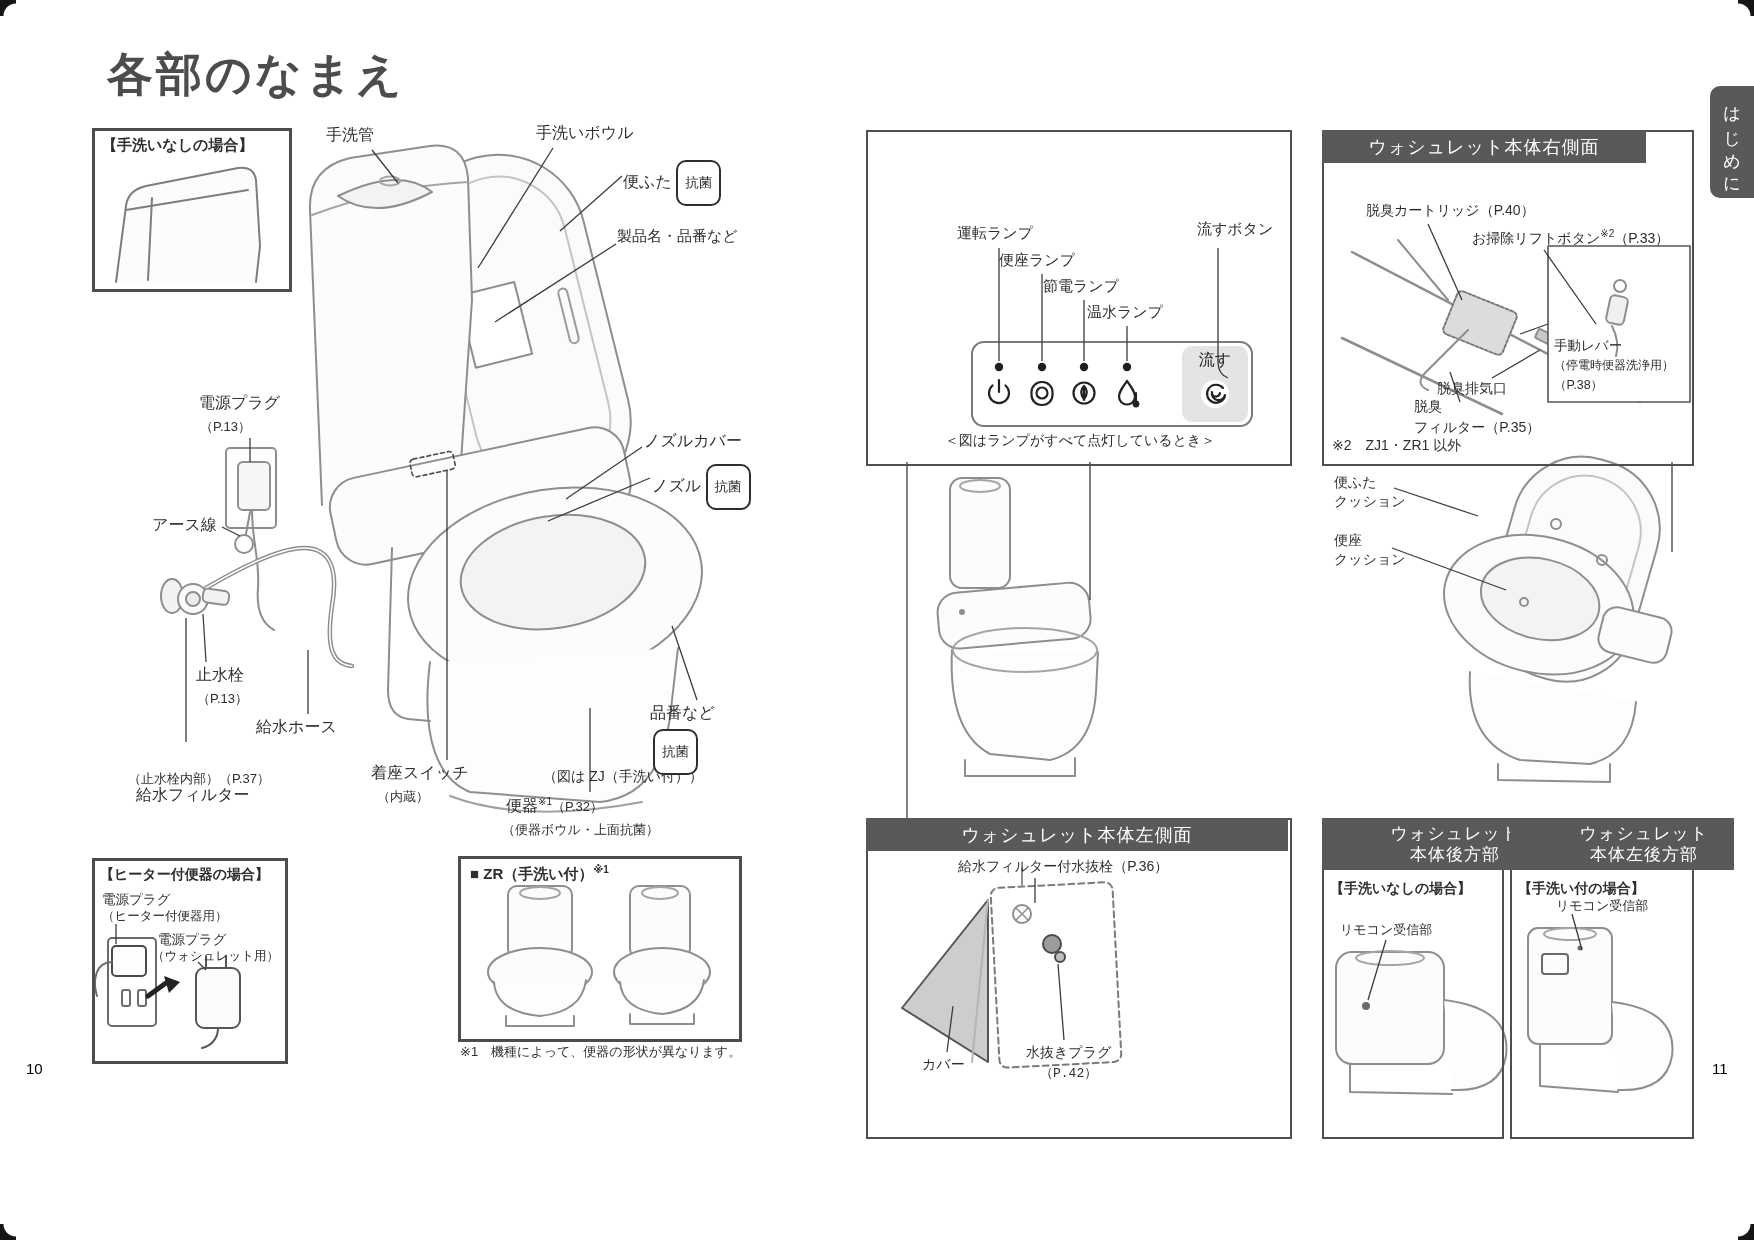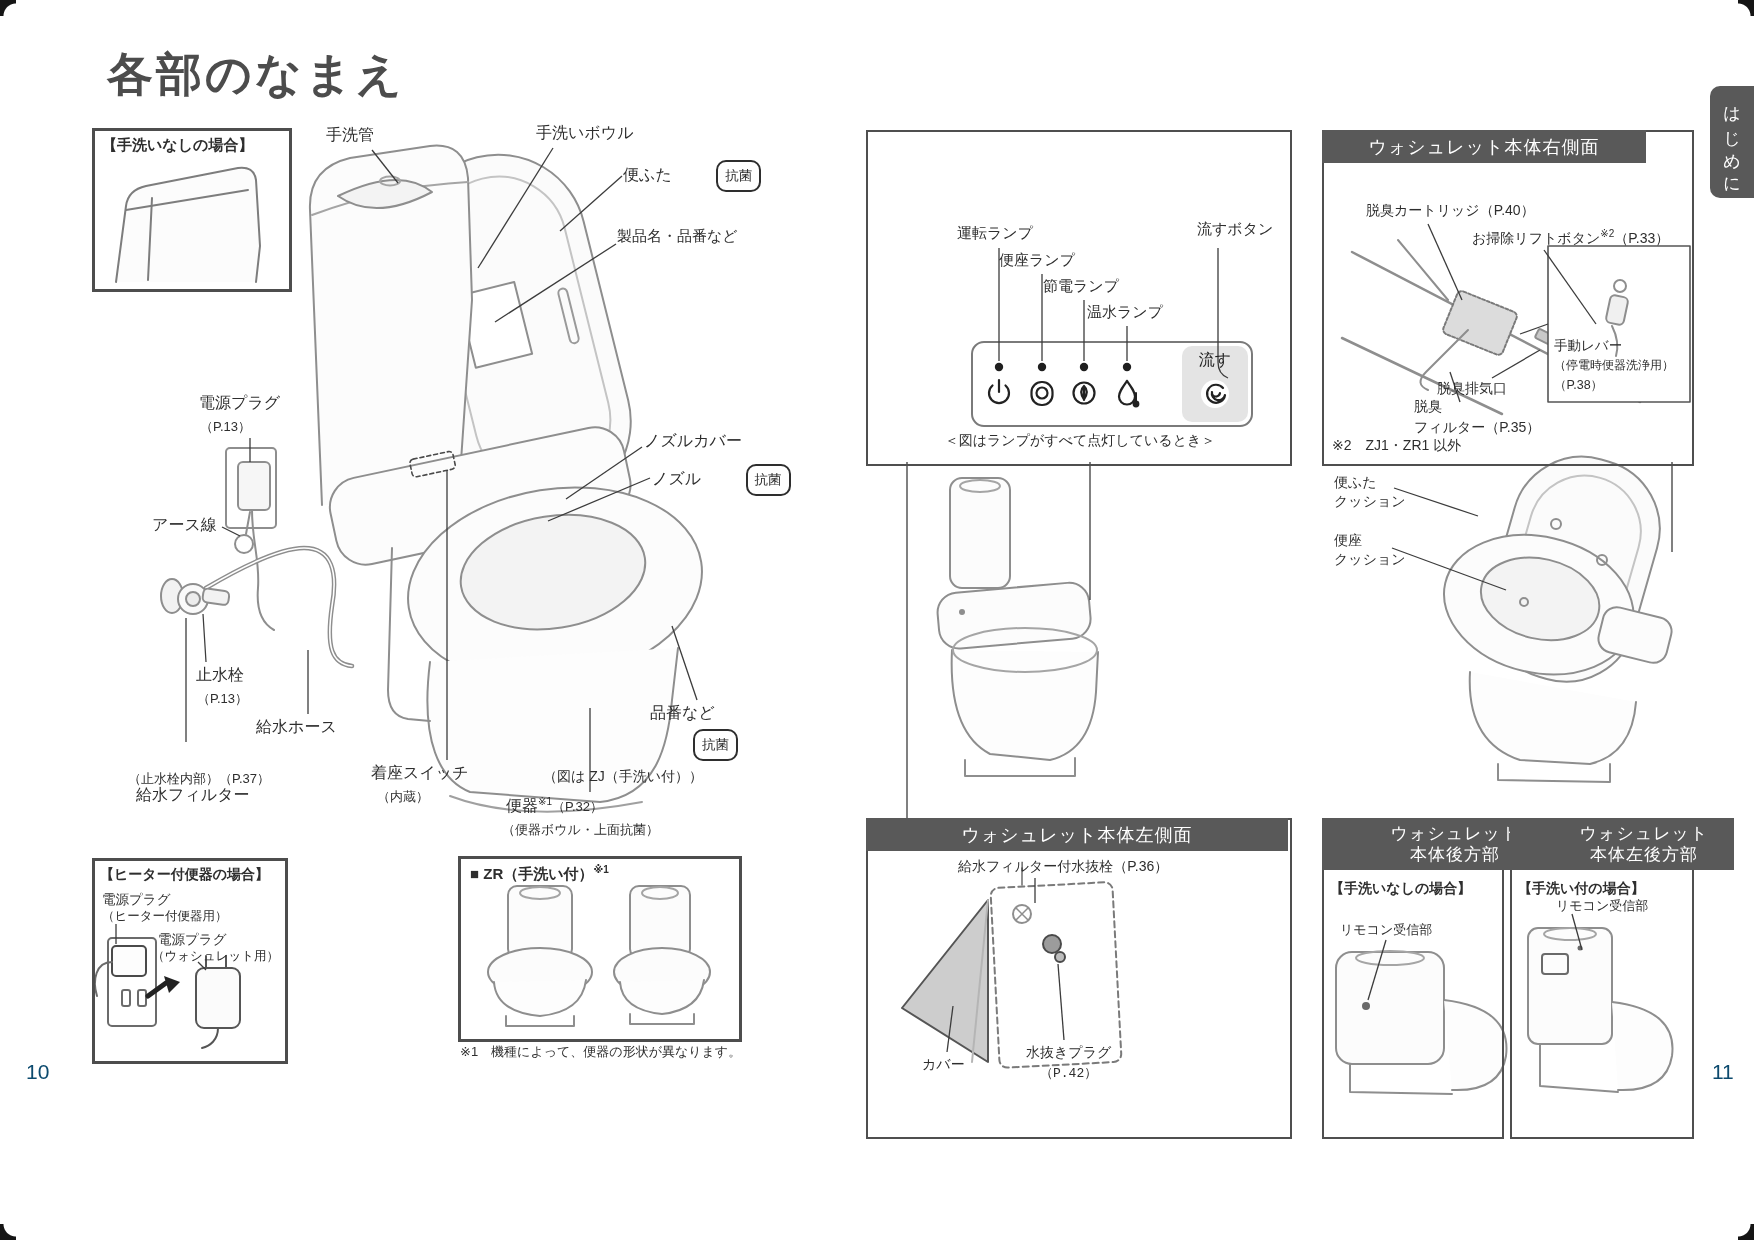--- a/index.html
+++ b/index.html
@@ -3,30 +3,30 @@
 <meta charset="utf-8">
 <style>
   html,body{margin:0;padding:0;background:#222;}
   #canvas{position:relative;width:1754px;height:1240px;background:#ffffff;overflow:hidden;
           font-family:"Liberation Sans","DejaVu Sans",sans-serif;color:#2e2e2e;}
   svg.art{position:absolute;left:0;top:0;z-index:0;}
   .lbl{position:absolute;font-size:16px;line-height:1.18;white-space:nowrap;z-index:2;color:#2e2e2e;}
   .sm{font-size:13px;}
   .md{font-size:14px;}
   .sup{font-size:10px;vertical-align:super;}
-  .badge{display:inline-block;border:2px solid #2e2e2e;border-radius:10px;padding:4px 7px;
-         font-size:13.5px;line-height:1.5;background:#fff;margin-left:40px;}
+  .badge{display:inline-block;border:2px solid #2e2e2e;border-radius:10px;padding:11px 7px;
+         font-size:13.5px;line-height:1.5;background:#fff;}
   .fbox{position:absolute;border:3px solid #4d4d4d;background:transparent;z-index:1;}
   .secbox{position:absolute;border:2px solid #4f4f4f;background:transparent;z-index:1;}
   .hdr{position:absolute;background:#595959;color:#fff;display:flex;align-items:center;
        justify-content:center;text-align:center;font-size:18px;letter-spacing:1px;z-index:2;}
   .hdr2{font-size:17px;line-height:1.25;padding-left:44px;}
   .pagetitle{position:absolute;font-size:46px;font-weight:bold;color:#4c4c4c;letter-spacing:3px;z-index:2;}
   .boxtitle{font-weight:bold;font-size:15px;}
-  .pagenum{position:absolute;font-size:21px;color:#0c4a6e;z-index:2;}
+  .pagenum{position:absolute;font-size:15px;color:#000000;z-index:2;}
   .tab{position:absolute;background:#595959;color:#fff;border-radius:10px 0 0 10px;
        display:flex;align-items:center;justify-content:center;z-index:2;
        writing-mode:vertical-rl;font-size:17px;letter-spacing:4px;}
   .flushtxt{position:absolute;font-size:16px;color:#222;text-align:center;z-index:2;}
   .caption{position:absolute;font-size:14px;text-align:center;z-index:2;}
   .corner{position:absolute;width:16px;height:16px;z-index:5;}
   .corner.tl{top:0;left:0;background:radial-gradient(circle at 100% 100%, transparent 12px, #151515 13px);}
   .corner.tr{top:0;right:0;background:radial-gradient(circle at 0% 100%, transparent 12px, #151515 13px);}
   .corner.bl{bottom:0;left:0;background:radial-gradient(circle at 100% 0%, transparent 12px, #151515 13px);}
   .corner.br{bottom:0;right:0;background:radial-gradient(circle at 0% 0%, transparent 12px, #151515 13px);}

